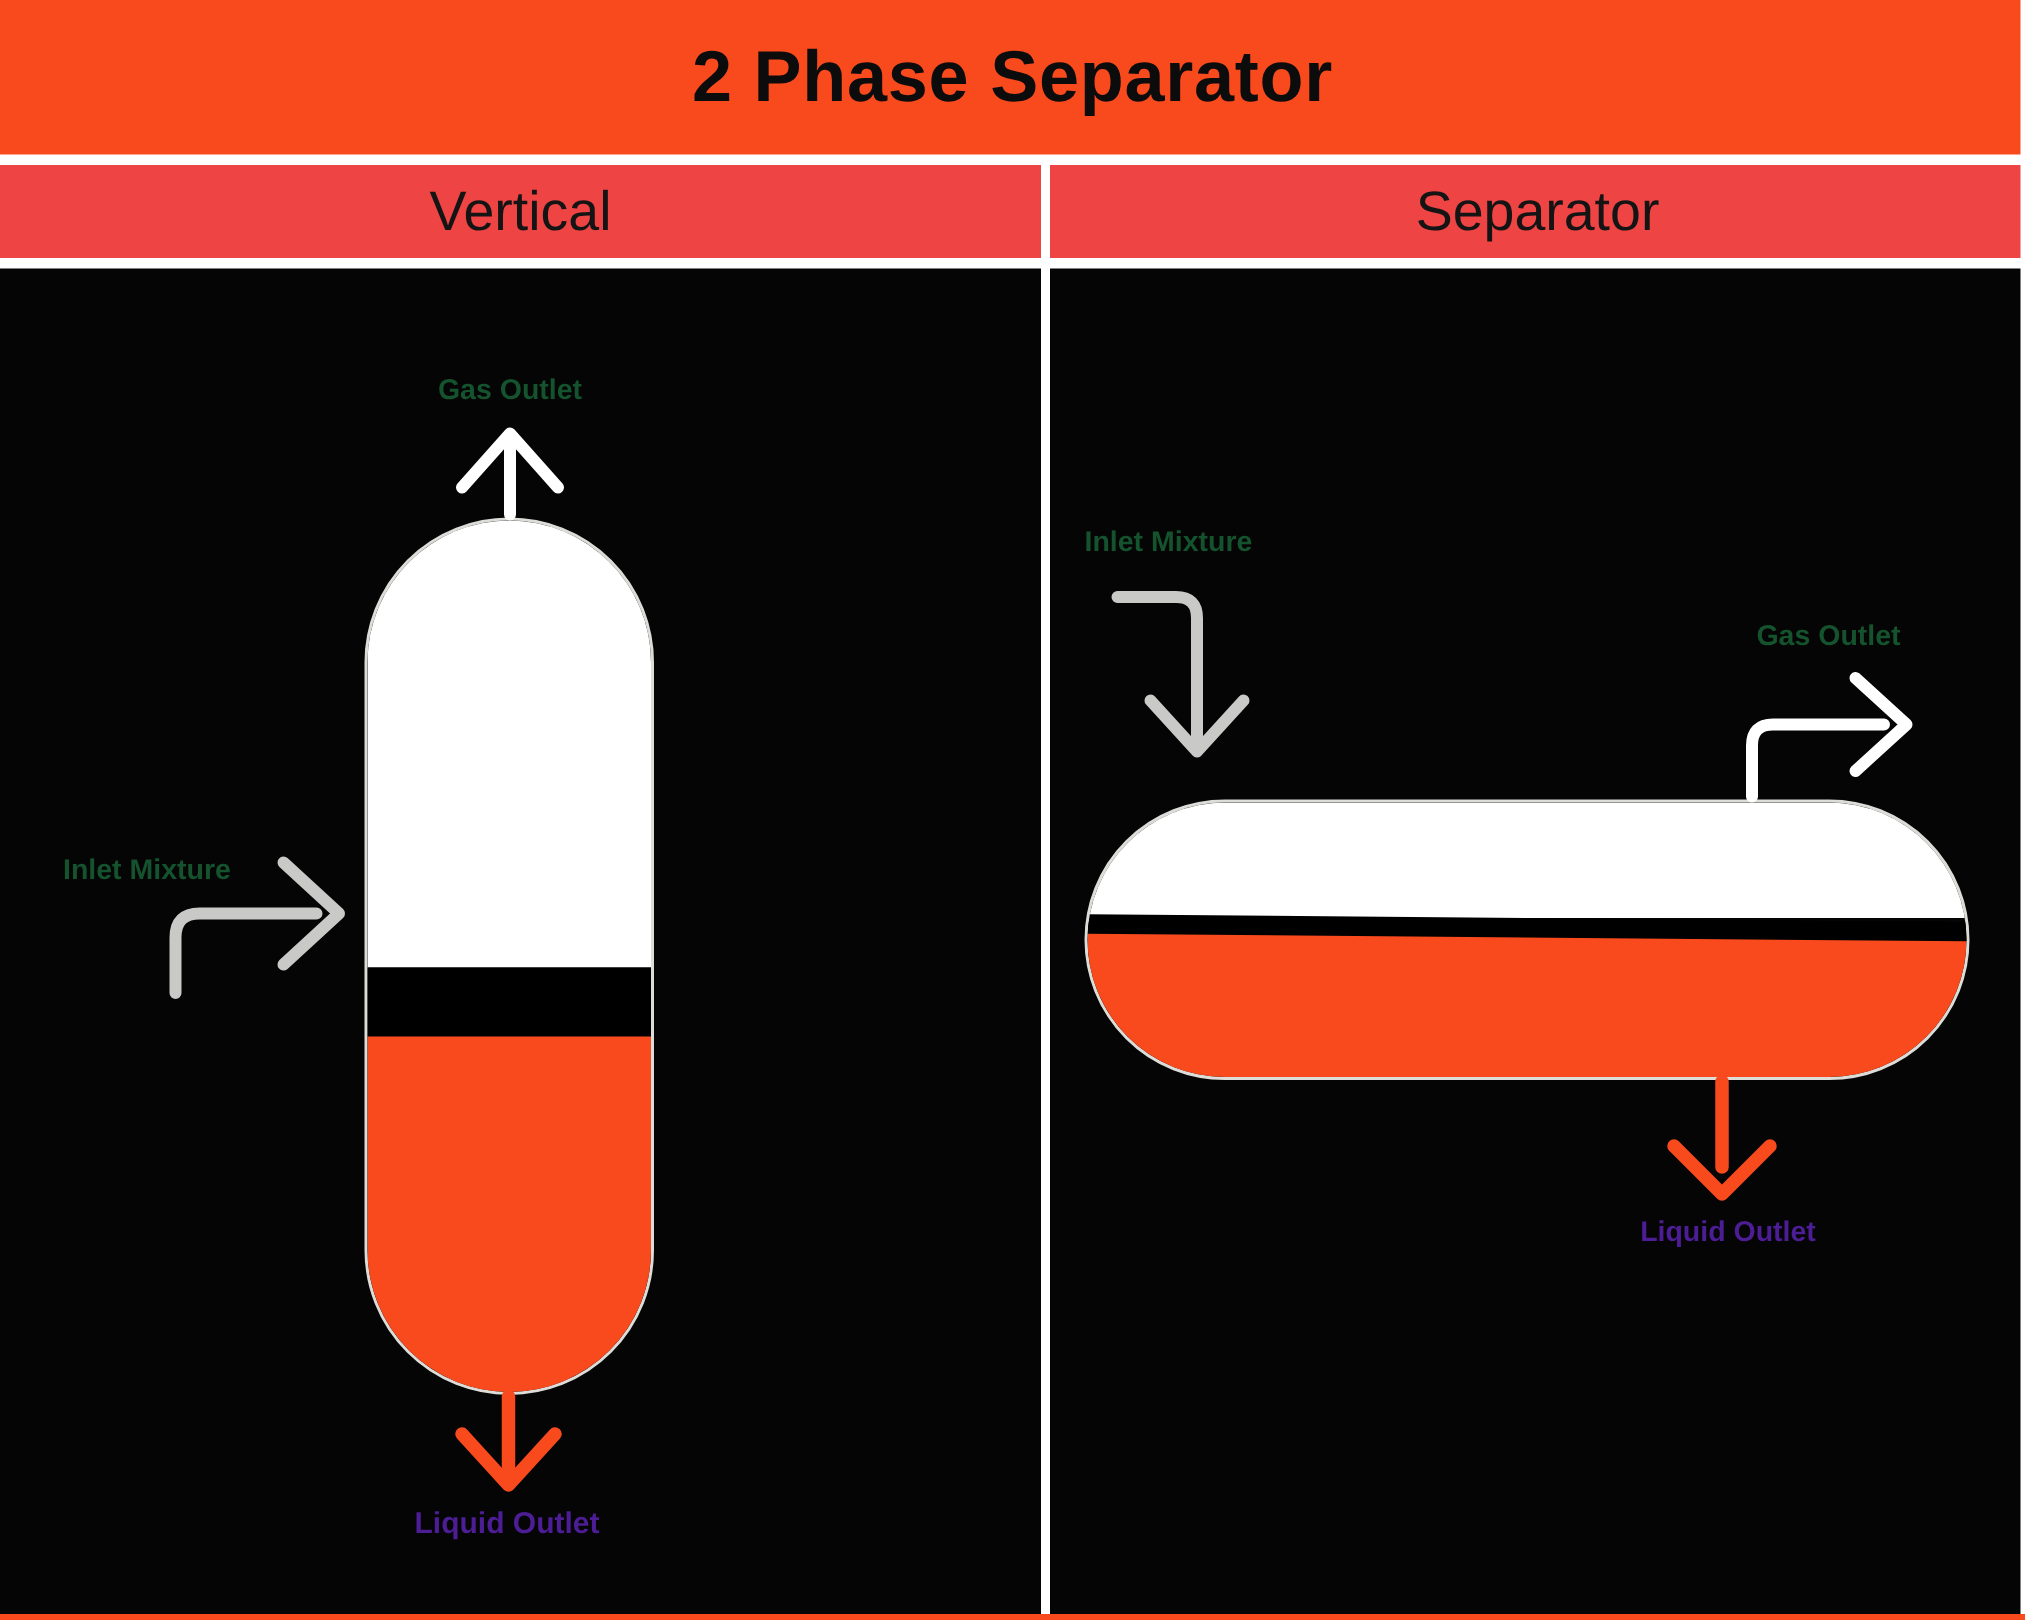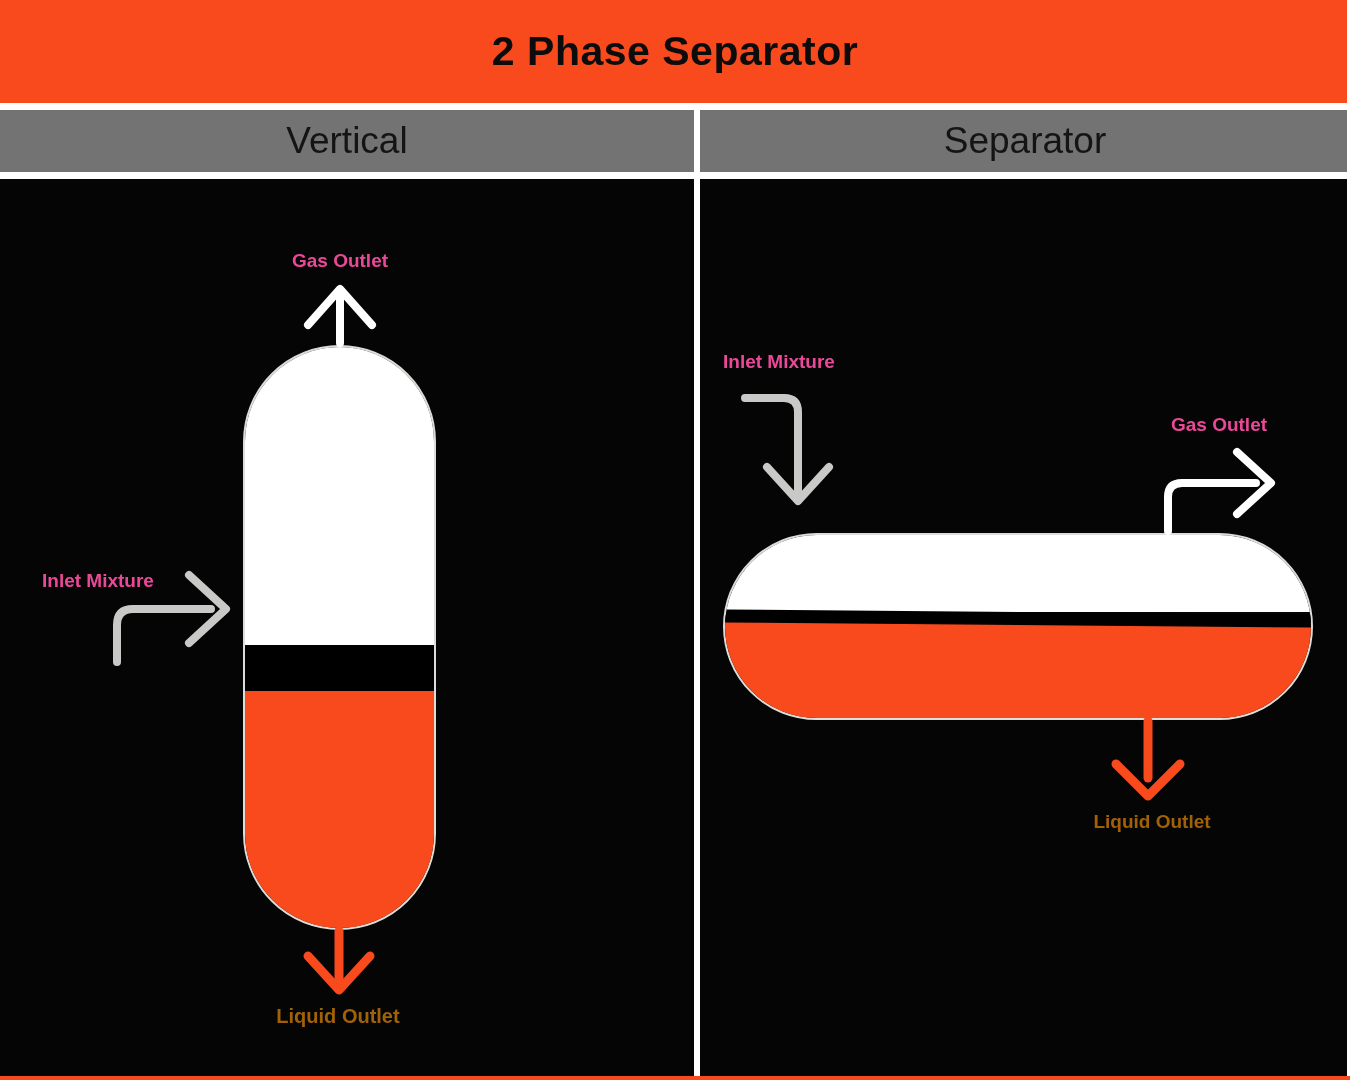--- a/index.html
+++ b/index.html
@@ -10,24 +10,24 @@
     font-family:"Liberation Sans", sans-serif;
     overflow:hidden;
   }
   
   .title-band{
     position:absolute;left:0;top:0;width:1350px;height:103px;
     background:#F94A1E;
     display:flex;align-items:center;justify-content:center;
   }
   .title-band h1{
-    margin:0;font-size:41px;font-weight:800;color:#0c0c0c;letter-spacing:.5px;
+    margin:0;font-size:48px;font-weight:800;color:#0c0c0c;letter-spacing:.5px;
   }
   .col-header{
-    position:absolute;top:110px;height:62px;background:#737373;
+    position:absolute;top:110px;height:62px;background:#ef4444;
     display:flex;align-items:center;justify-content:center;
     font-size:37px;font-weight:500;color:#141414;
   }
   .col-header.vertical{left:0;width:694px;}
   .col-header.horizontal{left:700px;width:650px;}
   
   .panel{position:absolute;top:179px;height:897px;background:#050505;}
   .panel.vertical{left:0;width:694px;}
   .panel.horizontal{left:700px;width:650px;}
   .bottom-strip{position:absolute;left:0;top:1076px;width:1350px;height:4px;background:#F94A1E;}
@@ -40,22 +40,22 @@
   .vessel .band{background:#000000;}
   .vessel .liquid{background:#F94A1E;}
   .vessel.v .gas{height:298px;}
   .vessel.v .band{height:46px;}
   .vessel.v .liquid{height:241px;}
   .vessel.h .gas{height:77px;}
   .vessel.h .band{height:13px;width:104%;margin-left:-2%;transform:rotate(0.5deg);}
   .vessel.h .liquid{height:103px;margin-top:-3px;}
   
   .lbl{position:absolute;font-weight:bold;font-size:19px;white-space:nowrap;}
-  .lbl.white{color:#ec4899;}
-  .lbl.orange{color:#a16207;}
+  .lbl.white{color:#14532d;}
+  .lbl.orange{color:#4c1d95;}
   .lbl.centered{transform:translateX(-50%);}
   
   svg.arrows{position:absolute;left:0;top:0;pointer-events:none;}
 </style>
 </head>
 <body>
 
 <div class="page">
 
   <div class="title-band">

